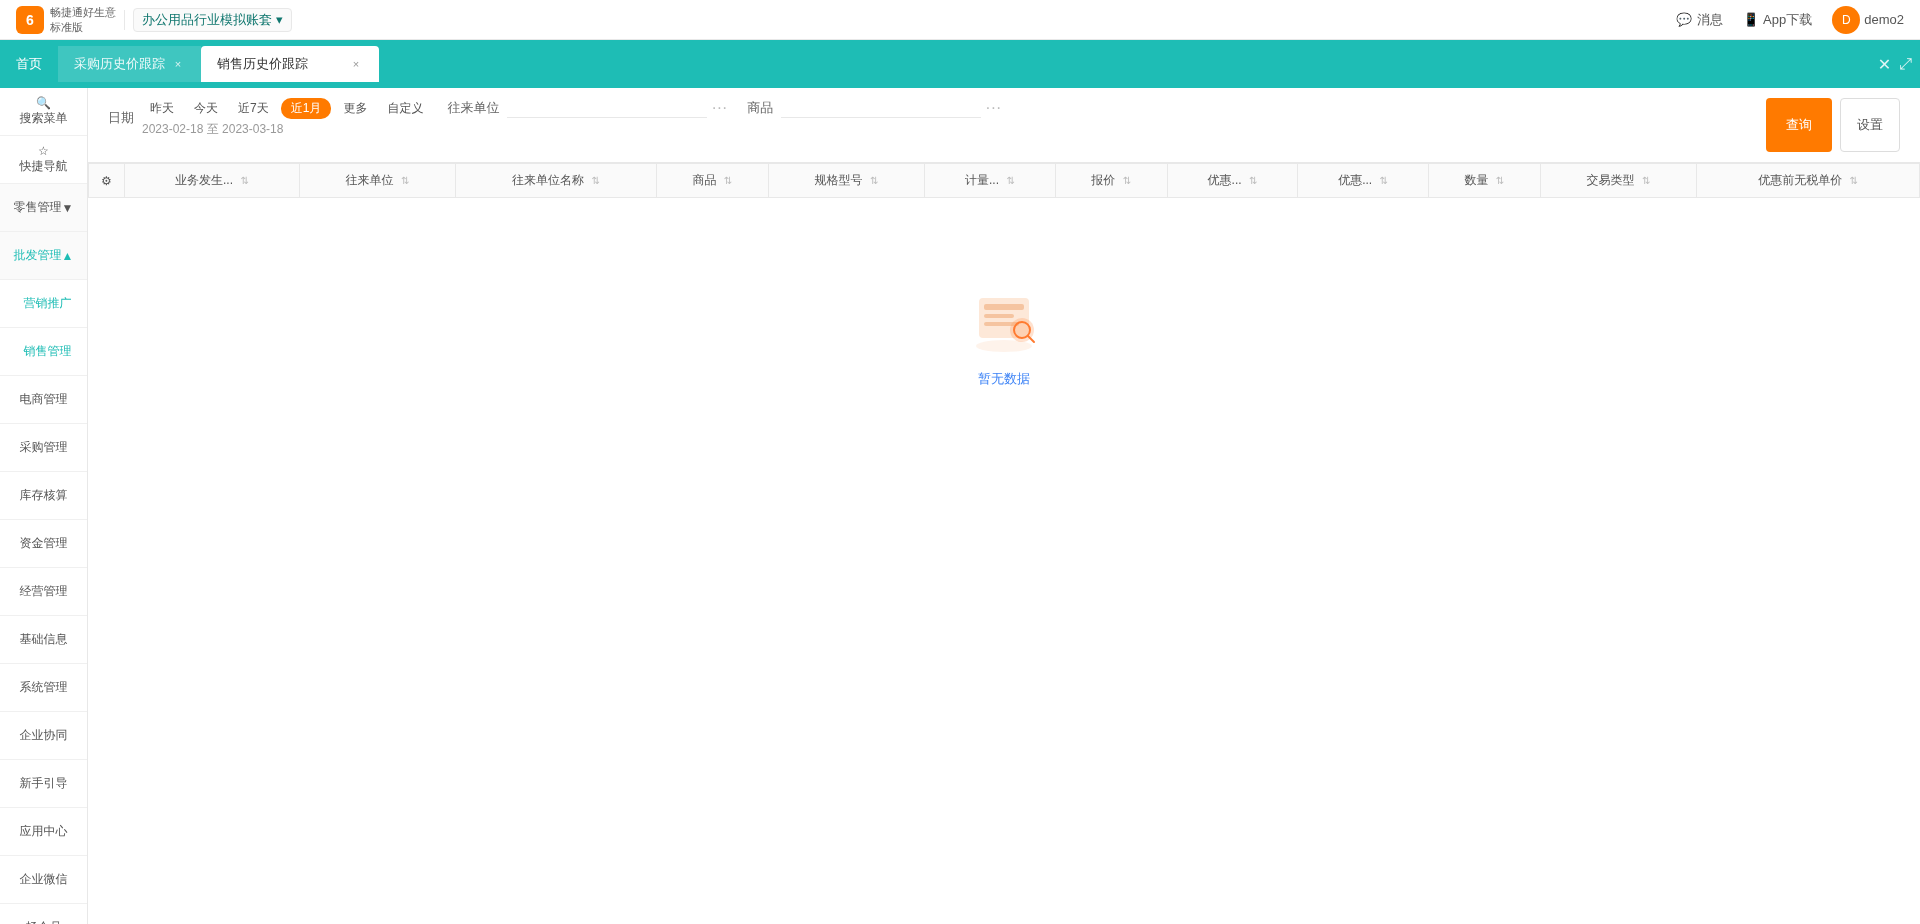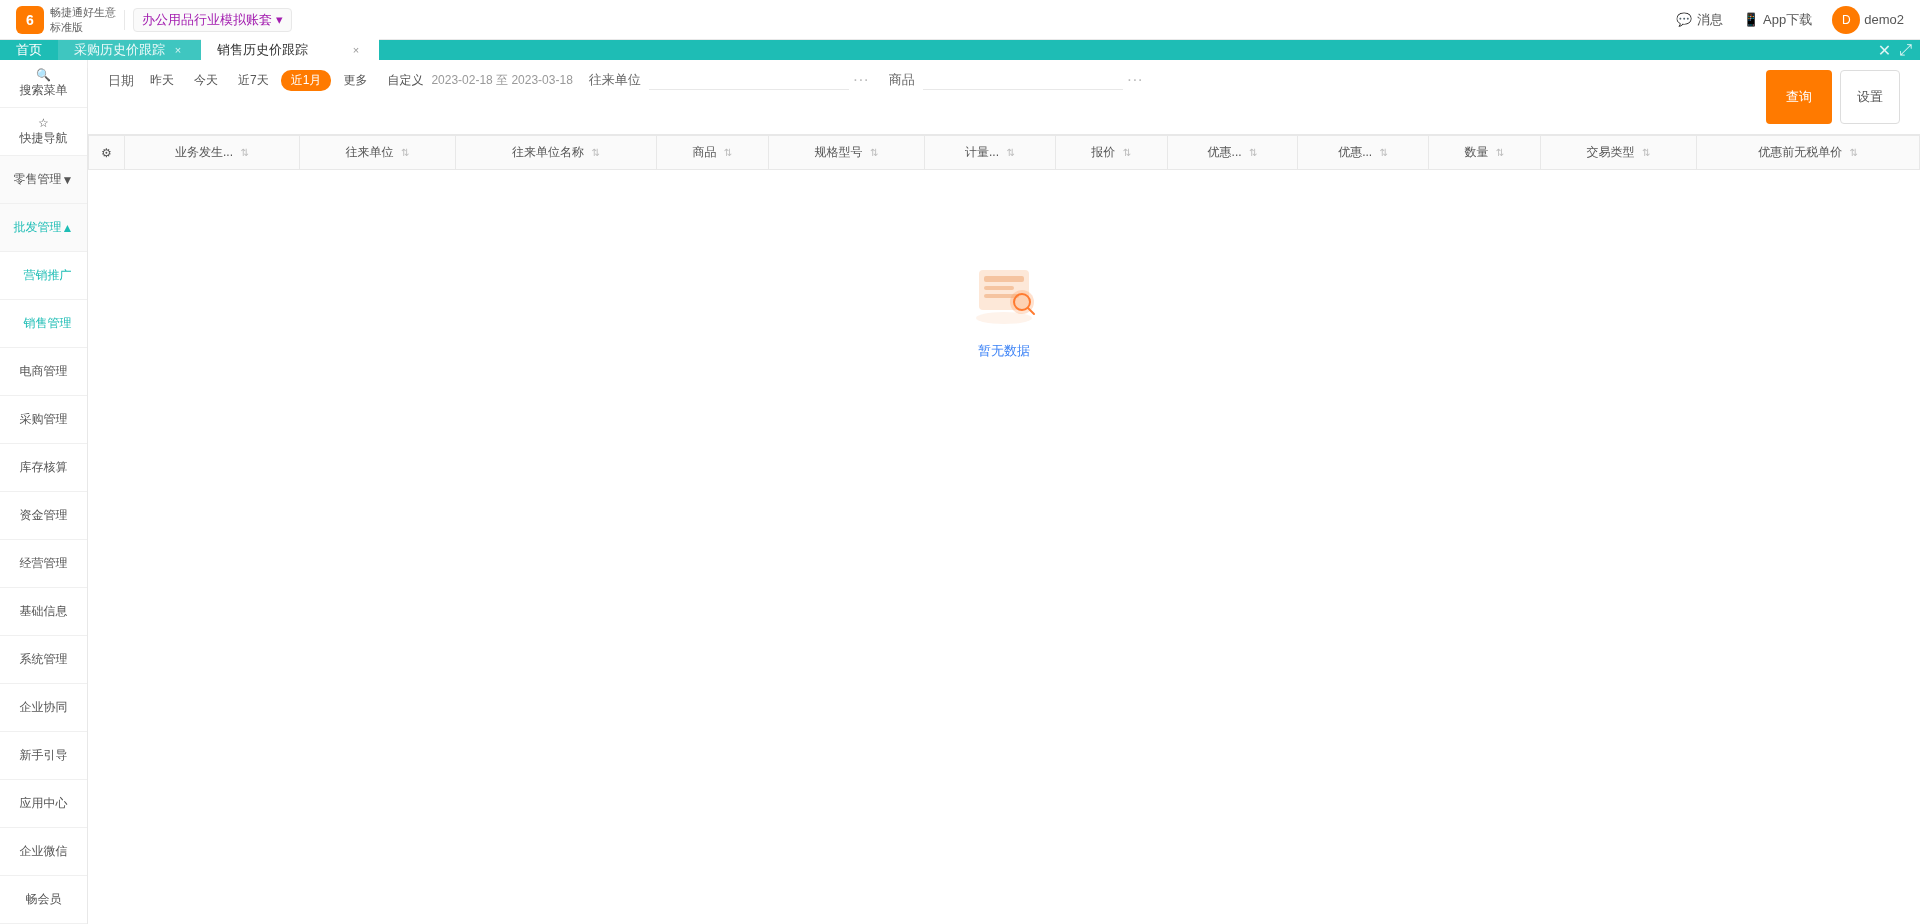--- a/index.html
+++ b/index.html
@@ -21,34 +21,34 @@
     .logo-icon {
       width: 28px; height: 28px;
       background: #ff7a00;
       border-radius: 6px;
       display: flex; align-items: center; justify-content: center;
       color: #fff; font-size: 14px; font-weight: bold;
     }
     .logo-text { font-size: 11px; color: #666; line-height: 1.3; }
     .workspace-selector {
       display: flex; align-items: center; gap: 4px;
-      color: #a21caf; font-size: 13px; cursor: pointer; padding: 2px 8px;
+      color: #0f766e; font-size: 13px; cursor: pointer; padding: 2px 8px;
       border: 1px solid #e8e8e8; border-radius: 4px; background: #fafafa;
     }
     .topbar-right { display: flex; align-items: center; gap: 20px; color: #555; font-size: 13px; }
     .topbar-right-item { display: flex; align-items: center; gap: 4px; cursor: pointer; }
     .avatar {
       width: 28px; height: 28px; border-radius: 50%;
       background: #ff7a00; color: #fff;
       display: flex; align-items: center; justify-content: center; font-size: 12px;
     }
 
     
     .tabbar {
-      height: 20px;
+      height: 48px;
       background: #1ebdb5;
       display: flex;
       align-items: center;
       flex-shrink: 0;
       padding: 0 0;
     }
     .tab {
       height: 36px;
       display: flex; align-items: center; gap: 6px;
       padding: 0 16px;
@@ -185,21 +185,21 @@
     .gear-col { width: 36px; text-align: center; }
 
     
     .empty-state {
       display: flex; flex-direction: column; align-items: center; justify-content: center;
       padding: 80px 20px; flex: 1;
     }
     .empty-text { color: #3b82f6; font-size: 13px; margin-top: 12px; }
 
     .filter-section { display: flex; align-items: flex-start; width: 100%; gap: 16px; flex-wrap: wrap; }
-    .filter-date-section { display: flex; }
+    .filter-date-section { display: flex; flex-direction: column; }
 
     .topbar-divider { width: 1px; height: 20px; background: #e8e8e8; }
   </style>
 </head>
 <body>
 
 <div class="topbar">
   <div class="topbar-left">
     <div class="logo-area">
       <div class="logo-icon">6</div>

